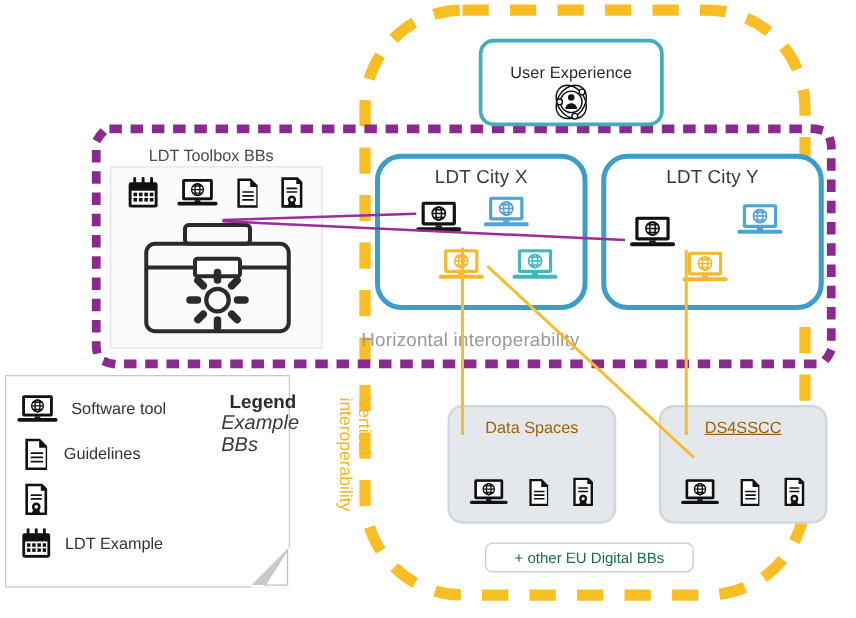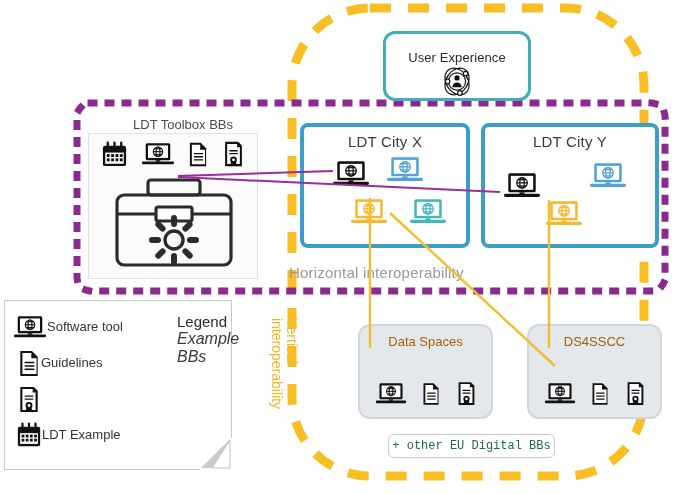--- a/index.html
+++ b/index.html
@@ -19,62 +19,62 @@
 
   .ux-box{
     left:383px;top:31px;width:148px;height:70px;
     border:3px solid #41aeb9;border-radius:12px;background:#fff;z-index:5;
     display:flex;flex-direction:column;align-items:center;justify-content:flex-start;
     padding-top:16px;
   }
   .ux-title{font-size:13px;color:#2b2b2b;letter-spacing:.1px;}
 
   .city-box{
-    border:4px solid #3b9dc9;border-radius:8px;background:#fff;z-index:4;
+    border:4px solid #3b9dc9;border-radius:21px;background:#fff;z-index:4;
   }
   #cityX{left:300px;top:123px;width:170px;height:125px;}
   #cityY{left:481px;top:123px;width:178px;height:125px;}
   .city-title{
     position:absolute;top:6px;left:0;width:100%;text-align:center;
     font-size:15px;color:#3a3a3a;letter-spacing:.2px;
   }
 
   .toolbox-box{
     left:88px;top:133px;width:170px;height:146px;
     background:#fbfbfb;border:1px solid #e3e3e3;z-index:4;
   }
   .toolbox-label{
-    position:absolute;left:98px;top:117px;width:170px;text-align:center;
+    position:absolute;left:84px;top:117px;width:170px;text-align:center;
     font-size:13px;color:#4a4a4a;z-index:5;
   }
   .tb-icons{
     position:absolute;left:0;top:6px;width:100%;
     display:flex;justify-content:space-evenly;align-items:flex-end;
   }
 
   .grey-box{
     background:#e4e8ec;border:2px solid #d2d7dc;border-radius:12px;z-index:4;
   }
   #dataSpaces{left:358px;top:324px;width:135px;height:95px;}
   #ds4sscc{left:527px;top:324px;width:135px;height:95px;}
   .grey-title{
     position:absolute;top:8px;left:0;width:100%;text-align:center;
     font-size:13px;color:#a16207;
   }
-  .grey-title.underlined{}
+  .grey-title.underlined{text-decoration:underline;}
   .grey-icons{
     position:absolute;left:0;bottom:10px;width:100%;
     display:flex;justify-content:space-evenly;align-items:flex-end;
   }
 
   .other-bb{
     left:388px;top:434px;width:167px;height:24px;
     border:1px solid #c9c9c9;border-radius:6px;background:#fff;z-index:5;
     display:flex;align-items:center;justify-content:center;
-    font-size:12px;color:#1d6b4f;font-family:Liberation Mono, monospace;
+    font-size:12px;color:#1d6b4f;
   }
 
   
   .horiz-label{
     position:absolute;left:289px;top:264px;z-index:5;
     font-size:15px;color:#9a9a9a;letter-spacing:.2px;white-space:nowrap;
   }
   .vert-label{
     position:absolute;left:299px;top:318px;z-index:5;
     font-size:14px;color:#f2b822;white-space:nowrap;
@@ -82,24 +82,24 @@
     line-height:1.05;
   }
   .vert-label span{display:block;}
 
   
   .legend{
     position:absolute;left:4px;top:300px;width:228px;height:170px;z-index:7;
     background:#fff;border:1px solid #c8c8c8;box-sizing:border-box;
   }
   .legend-rows{position:absolute;left:8px;top:8px;width:150px;}
-  .legend-row{display:flex;align-items:center;height:36px;}
+  .legend-row{display:flex;align-items:center;gap:10px;height:36px;}
   .legend-row .ltext{font-size:13px;color:#333;line-height:1.12;}
   .legend-head{position:absolute;left:172px;top:12px;width:60px;}
-  .legend-title{font-size:15px;font-weight:normal;color:#2b2b2b;}
+  .legend-title{font-size:15px;font-weight:bold;color:#2b2b2b;text-align:right;}
   .legend-sub{font-size:16px;font-style:italic;color:#3a3a3a;line-height:1.15;}
 
   
   .ico{display:block;}
 </style>
 </head>
 <body>
 
 <div id="stage">
 

